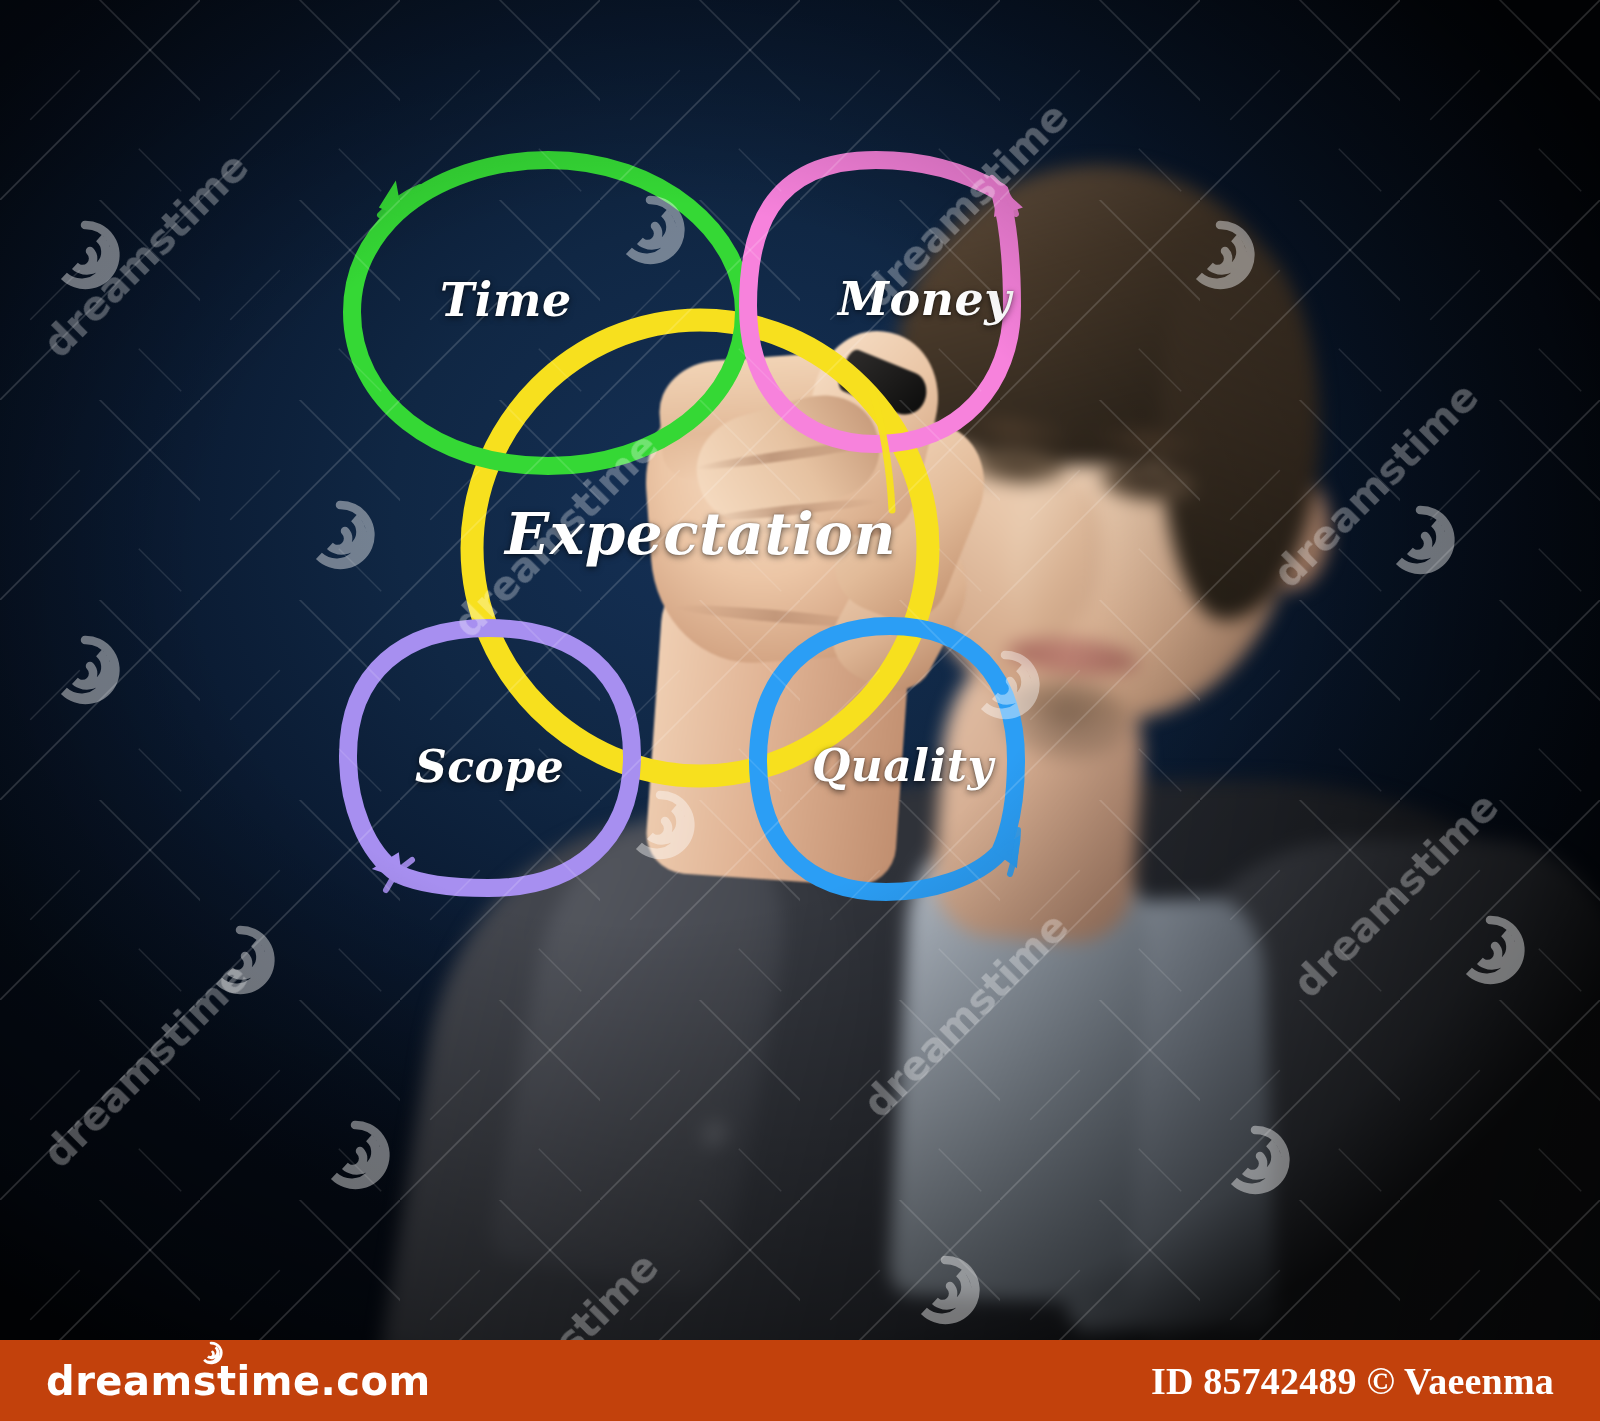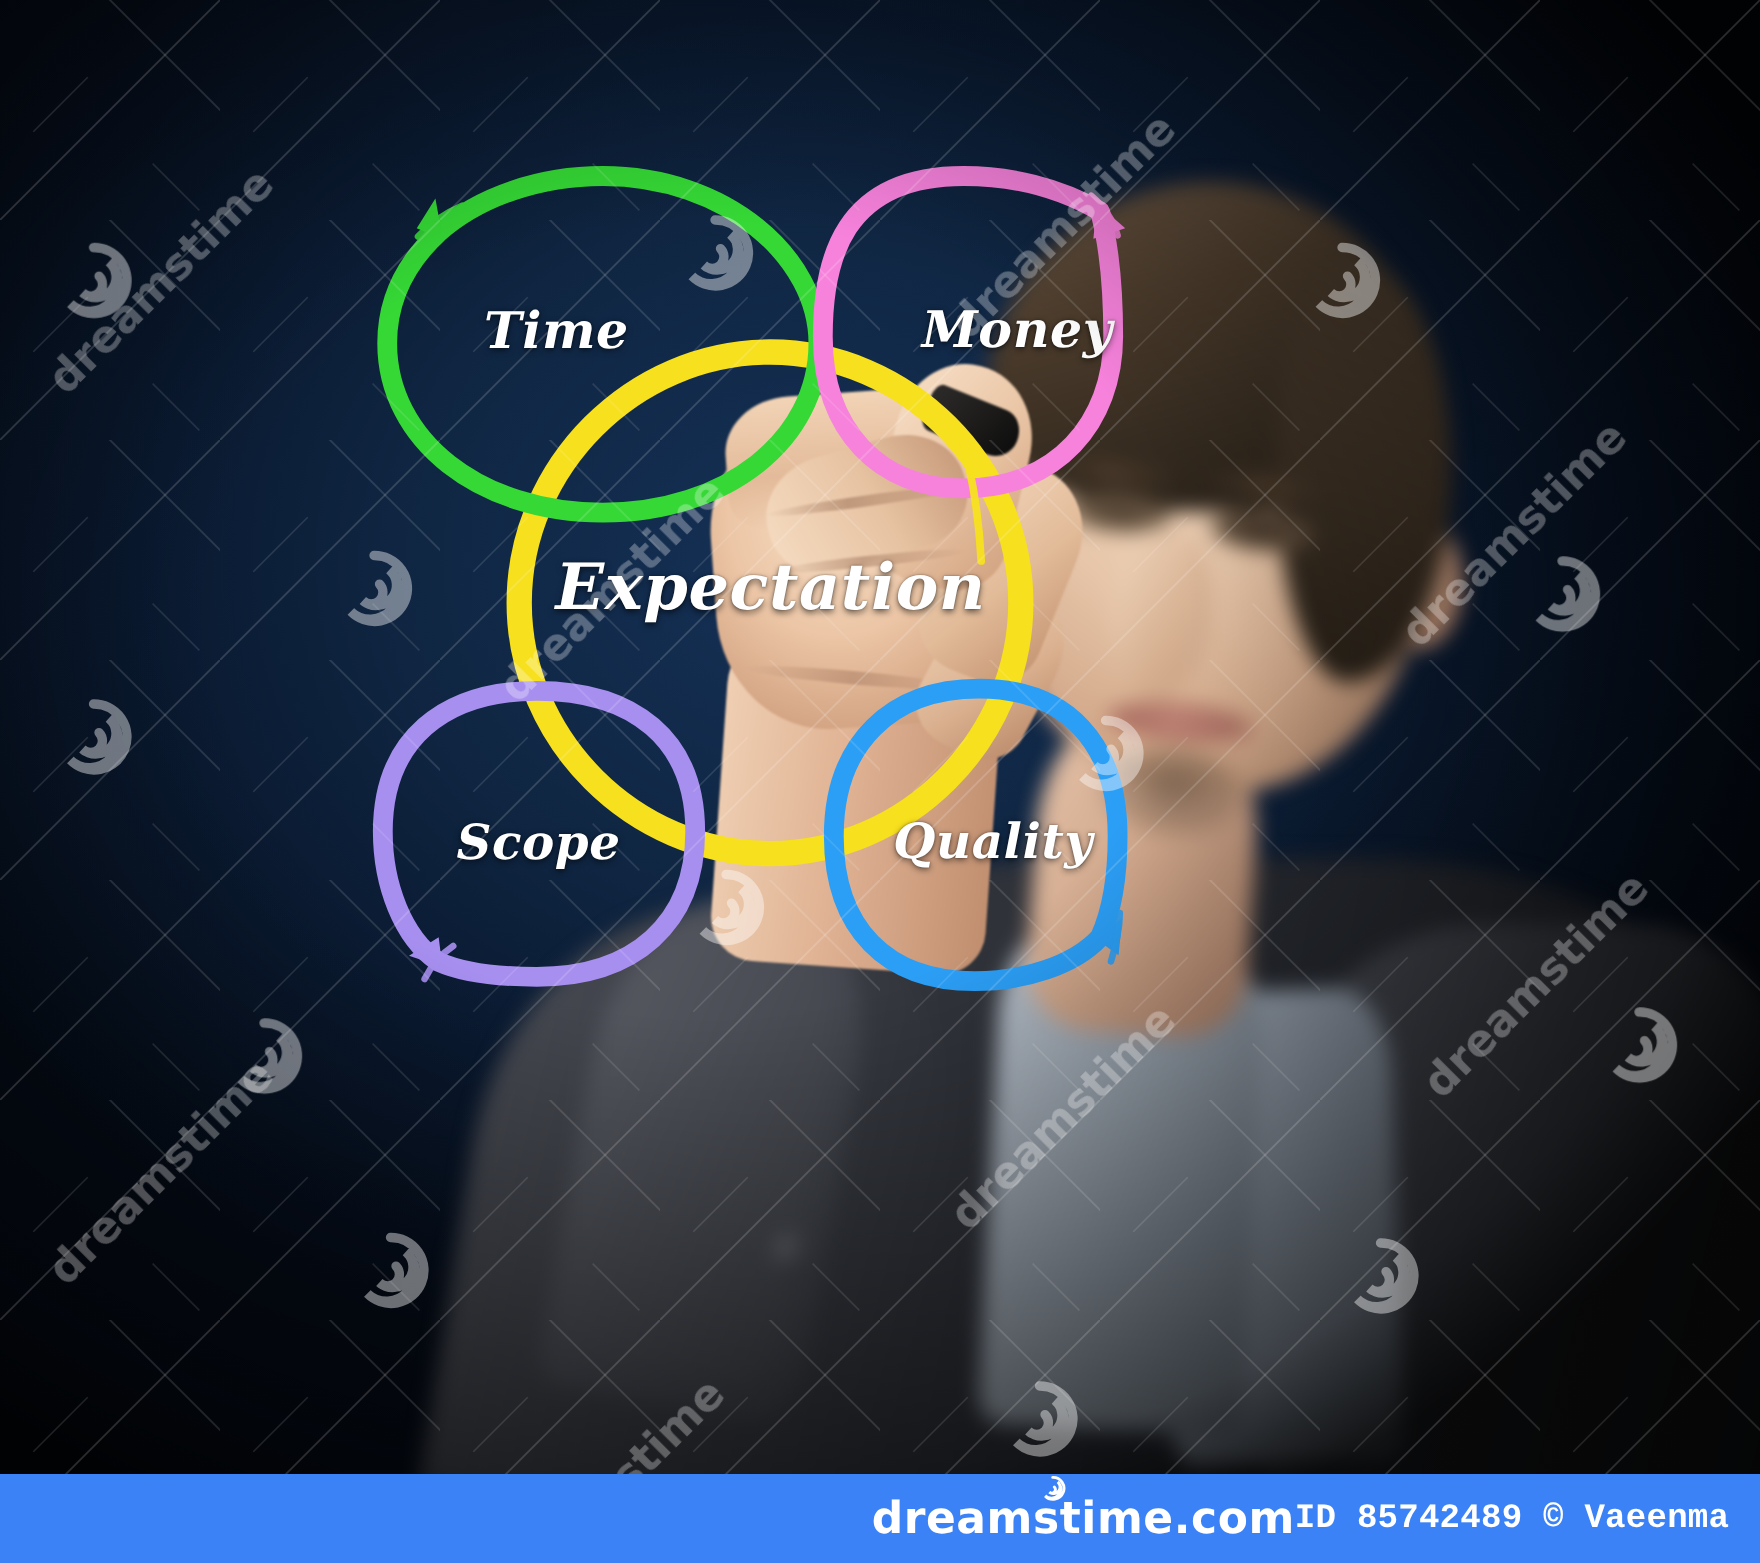--- a/index.html
+++ b/index.html
@@ -296,25 +296,25 @@
     pointer-events: none;
     opacity: 1;
   }
   #watermark svg { display: block; }
 
   
   #footer {
     position: absolute;
     left: 0; top: 1340px;
     width: 1600px; height: 81px;
-    background: #3b82f6;
+    background: #c2410c;
     display: flex;
     align-items: center;
-    justify-content: flex-end;
-    padding: 0 28px;
+    justify-content: space-between;
+    padding: 0 46px;
     box-sizing: border-box;
   }
   #brand {
     display: flex;
     align-items: flex-end;
     position: relative;
   }
   #brand-text {
     color: #ffffff;
     font-family: "DejaVu Sans", sans-serif;
@@ -323,22 +323,22 @@
     letter-spacing: 0.5px;
     line-height: 1;
   }
   #brand-spiral {
     position: absolute;
     left: 152px; top: -21px;
     width: 26px; height: 26px;
   }
   #credit {
     color: #ffffff;
-    font-family: Liberation Mono, monospace;
-    font-size: 31px;
+    font-family: Liberation Serif, serif;
+    font-size: 38px;
     font-weight: bold;
     letter-spacing: 0.2px;
   }
 </style>
 </head>
 <body>
 
 <div id="stage">
 
   <div id="photo">

